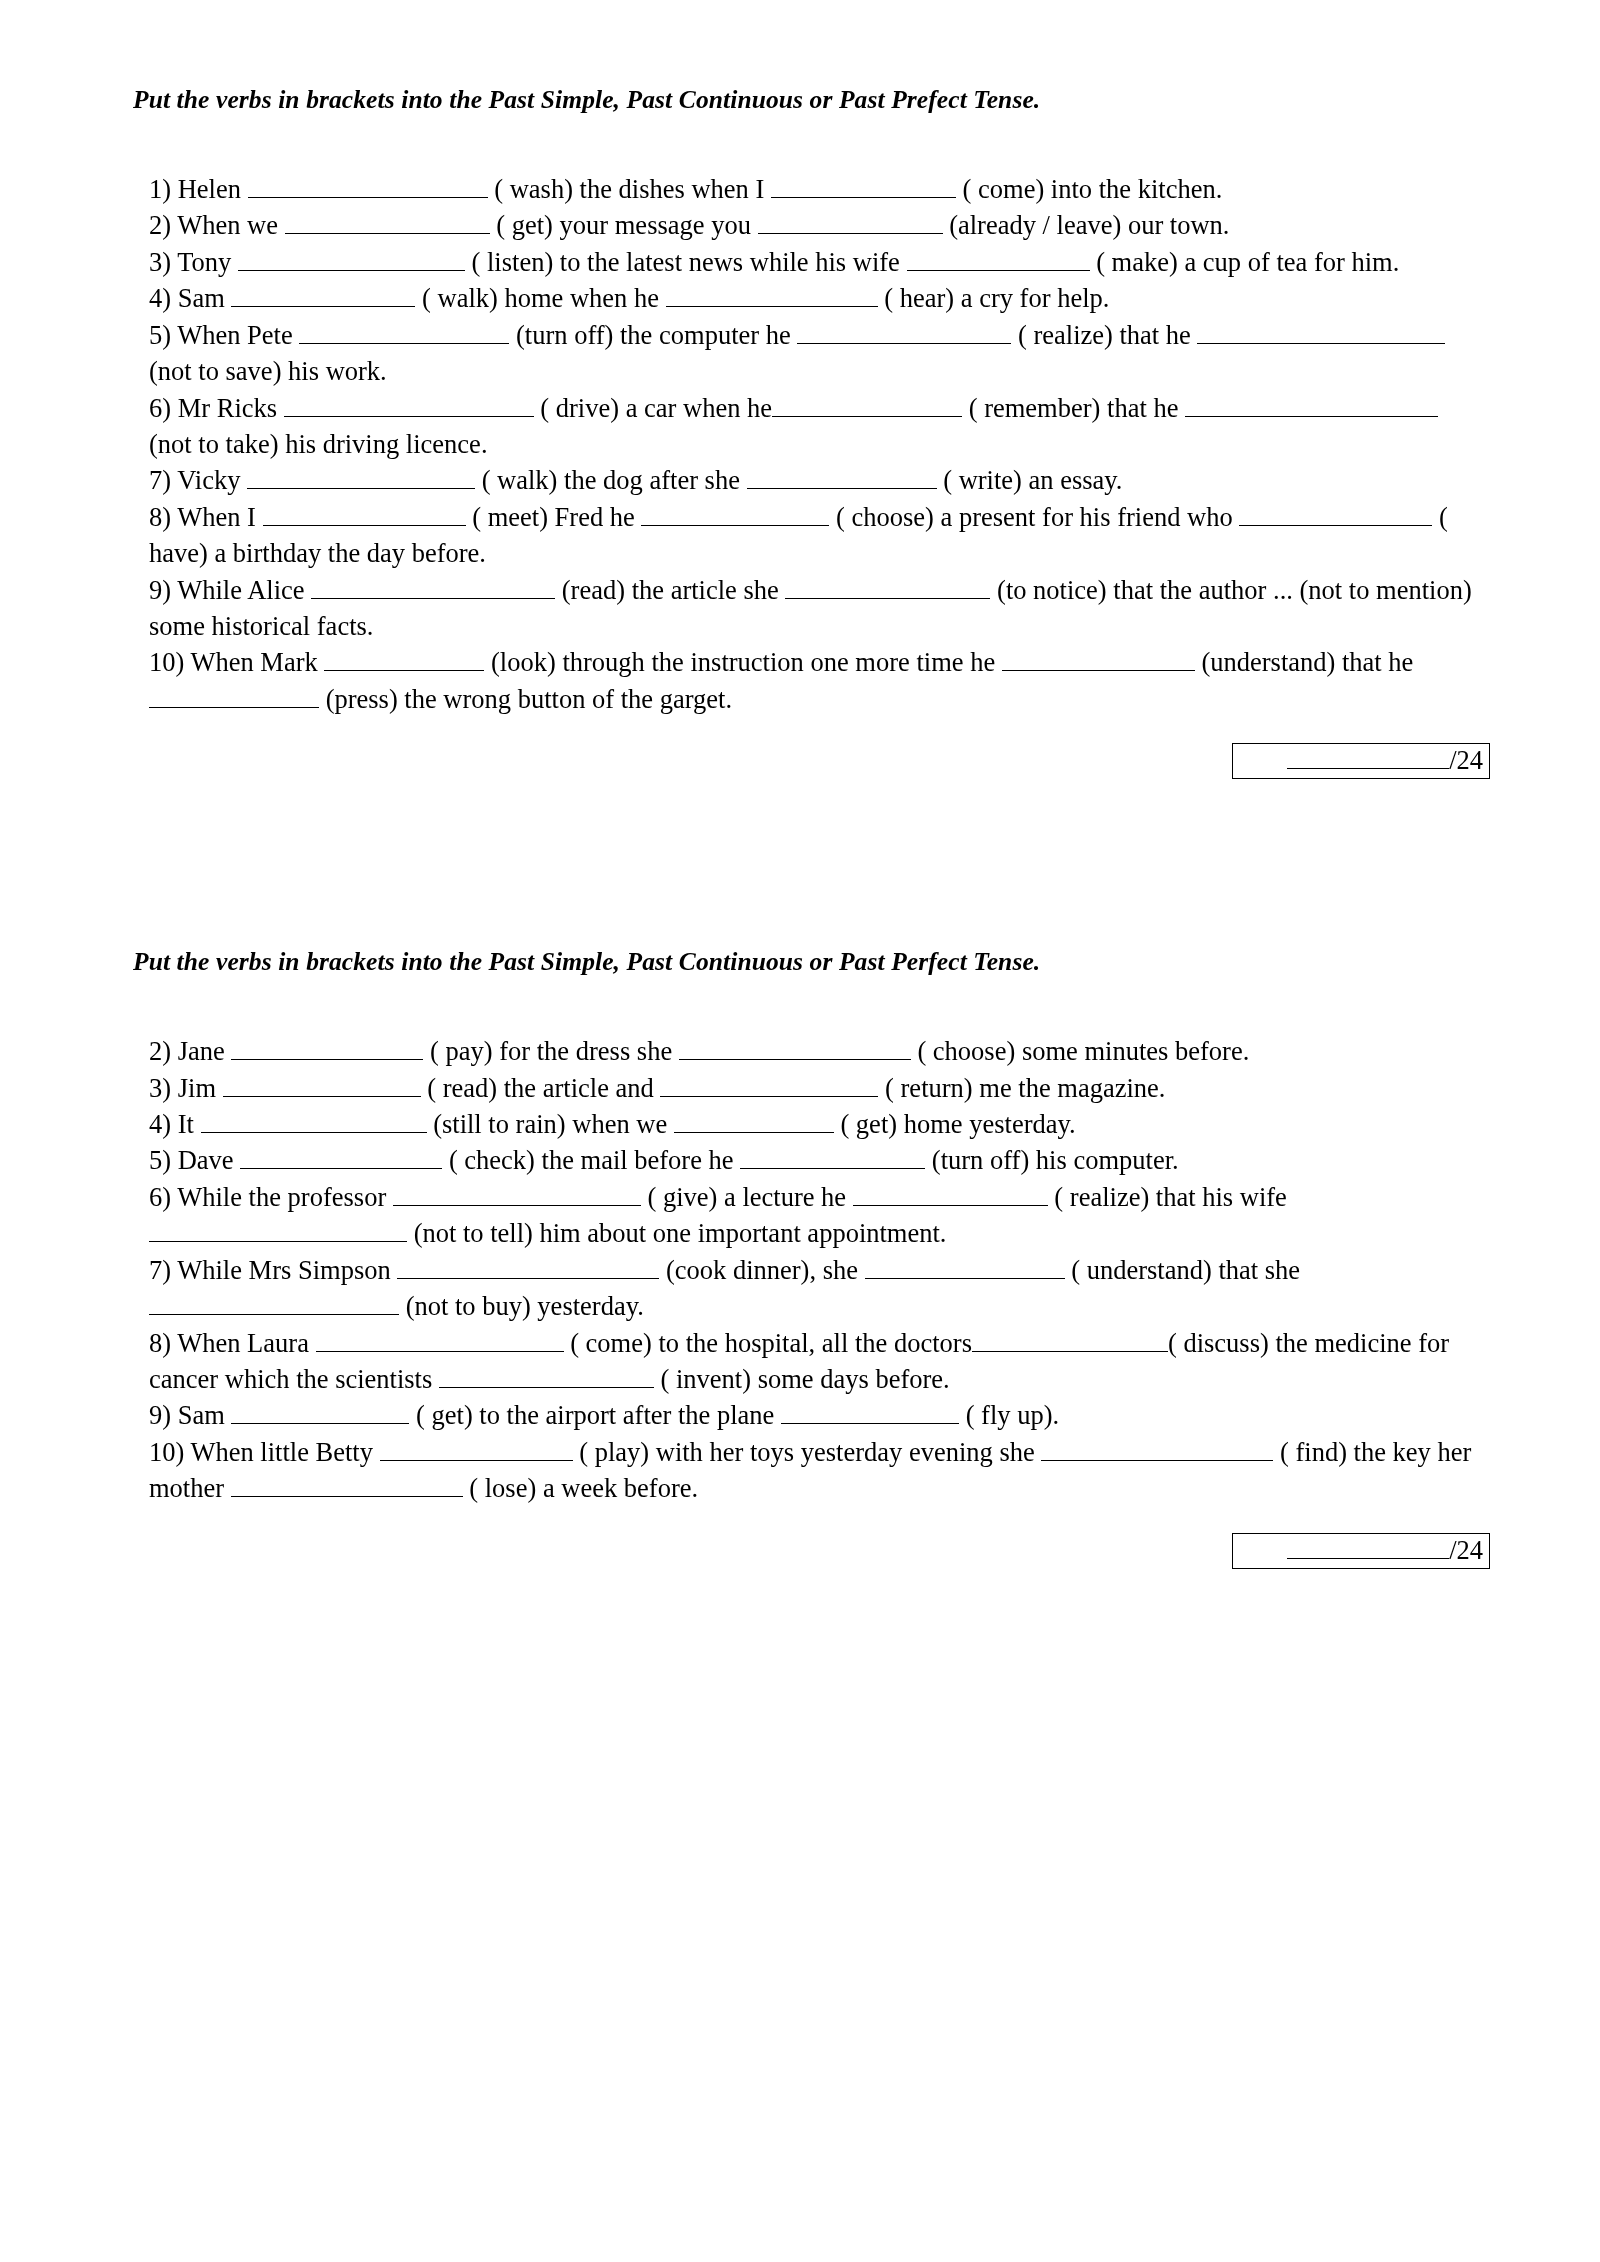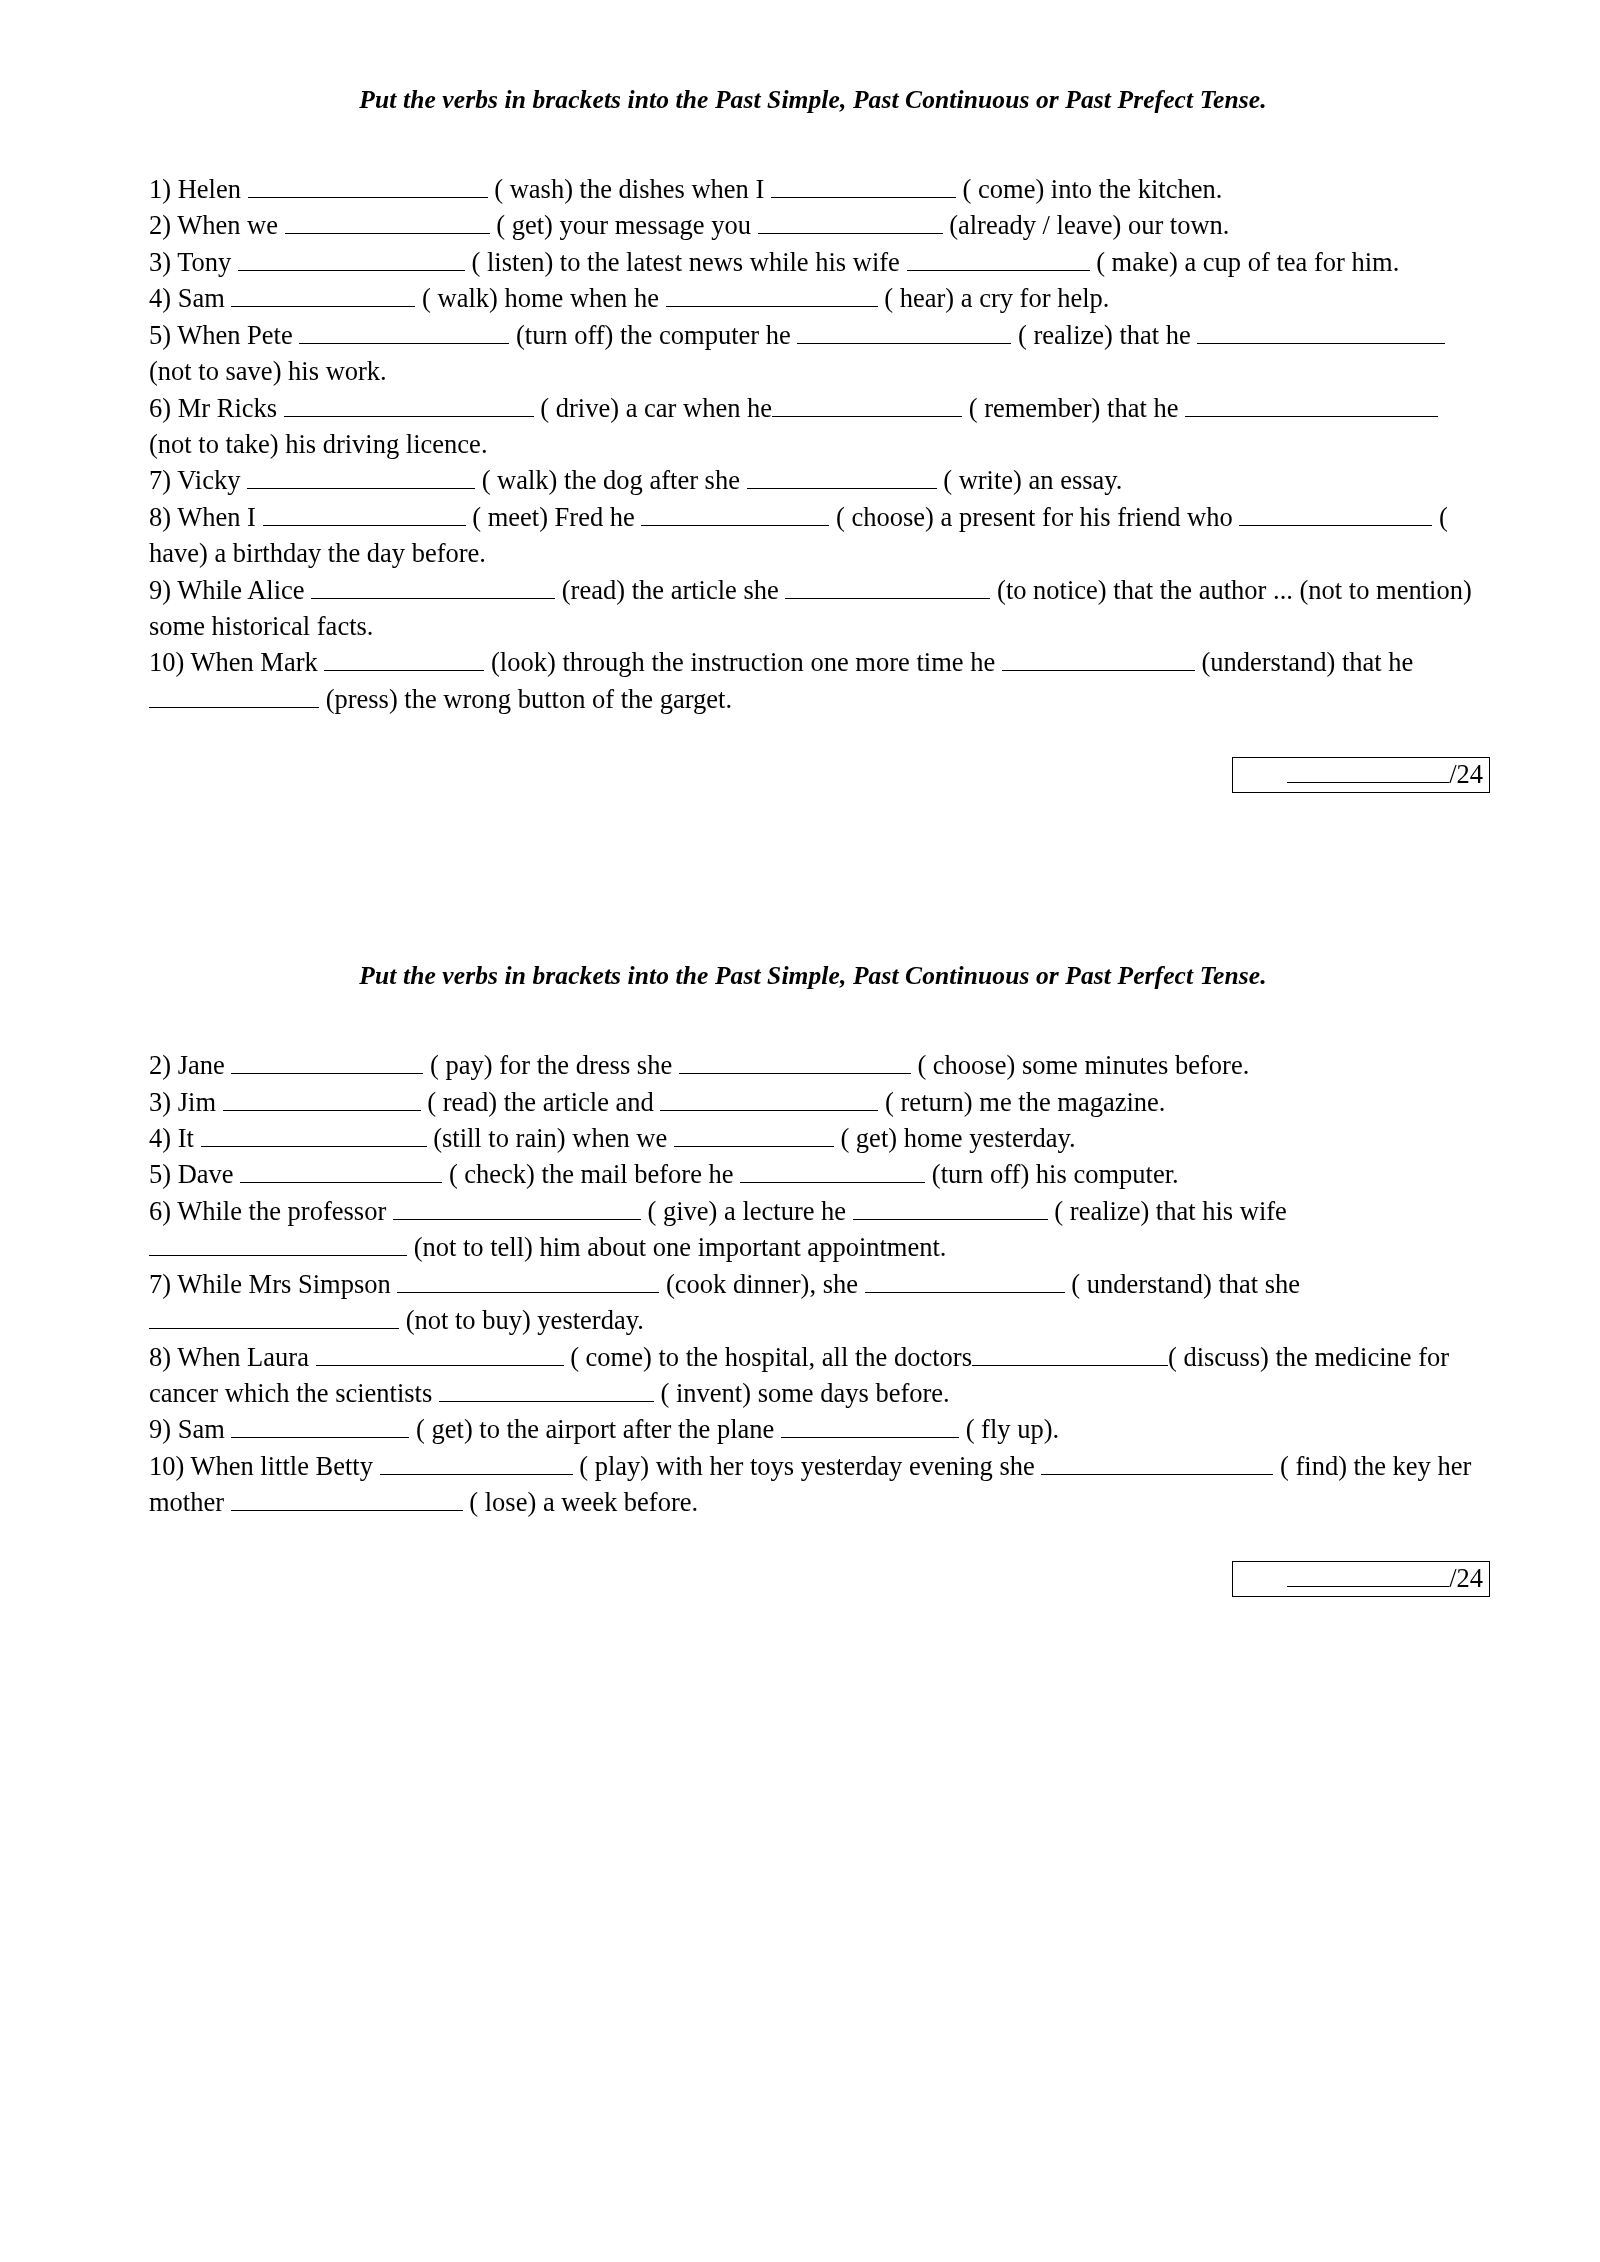--- a/index.html
+++ b/index.html
@@ -25,21 +25,20 @@
     width: 1360px;
   }
   .worksheet-heading {
     font-weight: bold;
     font-style: italic;
     font-size: 25.5px;
     line-height: 1.18;
     letter-spacing: 0.1px;
     margin: 0;
     padding: 0;
-    text-align: center;
   }
   .exercise-list {
     font-size: 26.5px;
     line-height: 36.4px;
     margin: 16px;
     padding: 0;
     text-align: left;
   }
   .exercise-item {
     margin: 0;
@@ -51,21 +50,21 @@
     height: 0.82em;
     vertical-align: baseline;
     margin: 0 0 0 0;
   }
   .gap-after-heading-1 { height: 40px; }
   .section-gap { height: 150px; }
   .gap-after-heading-2 { height: 40px; }
   .score-row {
     position: relative;
     height: 54px;
-    margin-top: 40px;
+    margin-top: 26px;
   }
   .score-box {
     position: absolute;
     right: 3px;
     top: 0;
     width: 258px;
     height: 36px;
     border: 1.8px solid #000000;
     box-sizing: border-box;
     font-size: 26.5px;

